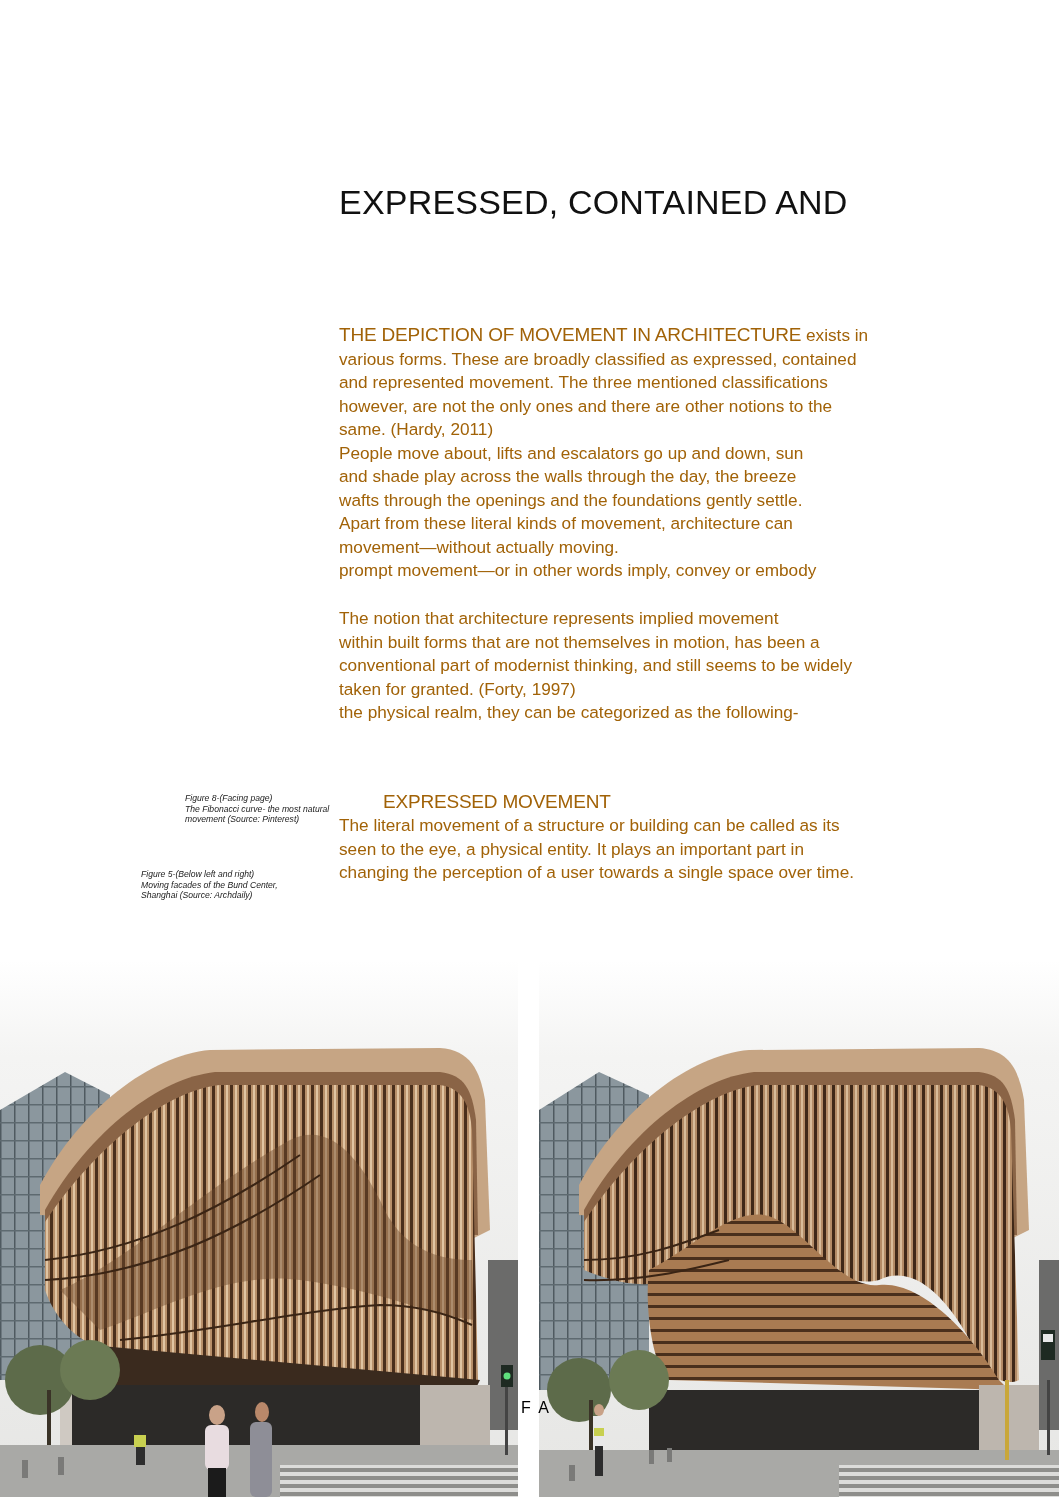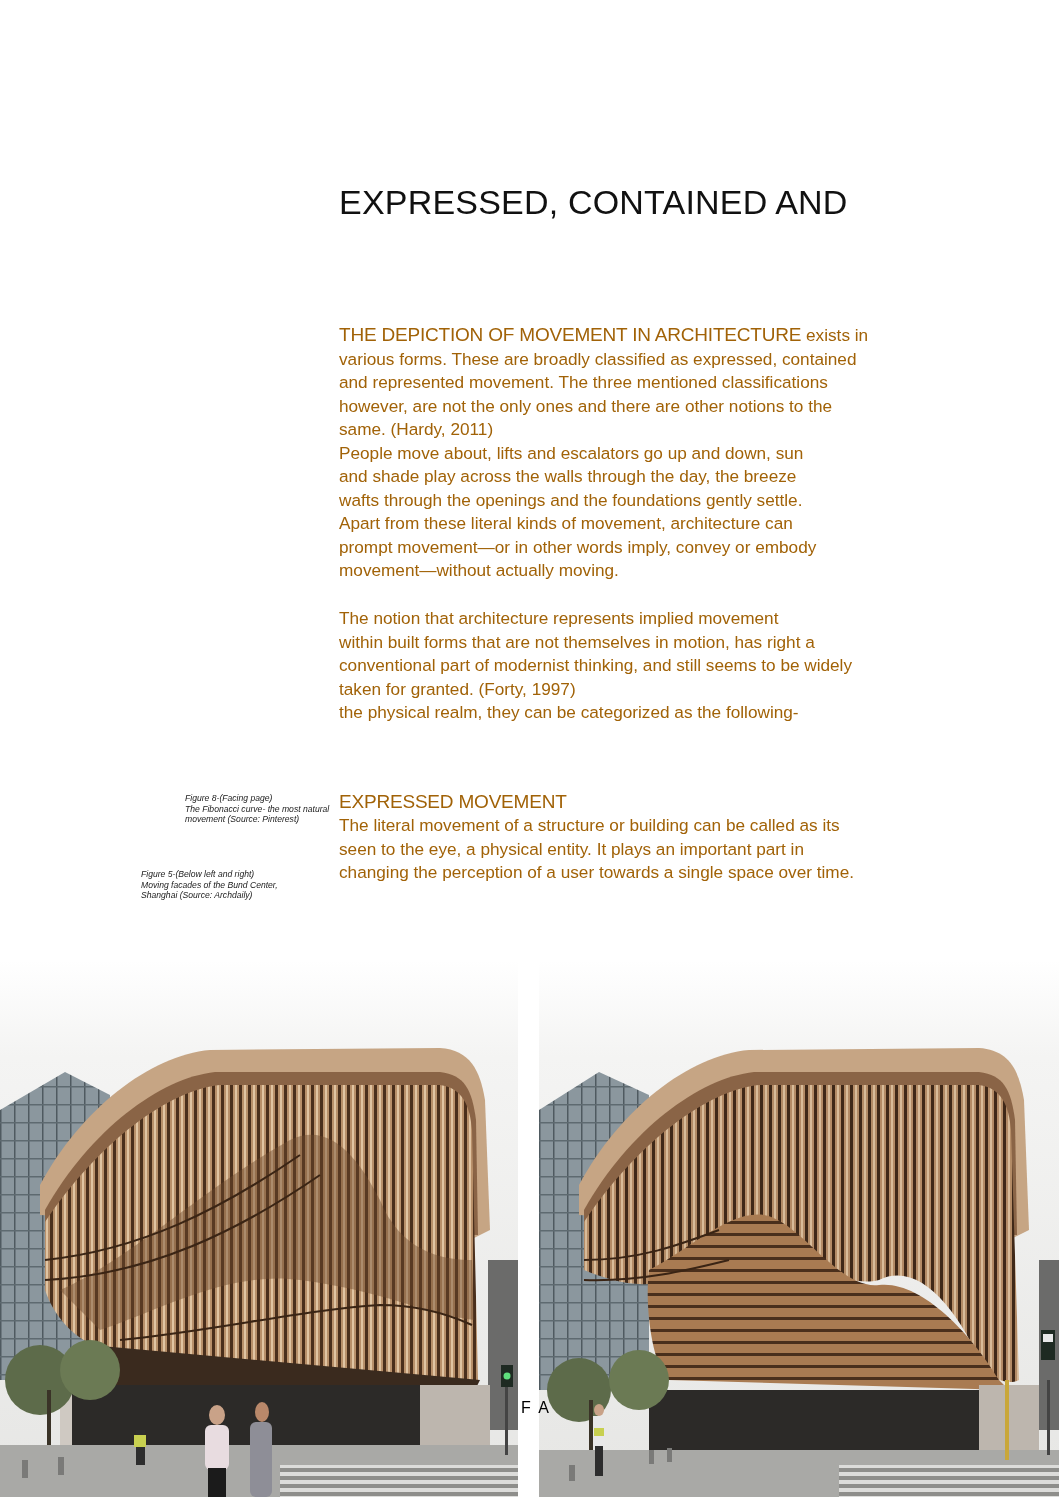--- a/index.html
+++ b/index.html
@@ -19,21 +19,21 @@
     .body-col {
       position: absolute; left: 339px; width: 600px;
       font-size: 17.2px; line-height: 23.5px; color: #a16207;
       font-family: "Liberation Sans", sans-serif;
     }
     .body-col .line { display: block; white-space: nowrap; }
     .lead { font-size: 19px; letter-spacing: -0.2px; }
     #intro { top: 323px; }
     #notion { top: 607px; }
     .section-heading {
-      display: block; font-size: 19px; line-height: 24px; white-space: nowrap; letter-spacing: -0.2px;
+      display: block; font-size: 19px; line-height: 24px; white-space: nowrap; letter-spacing: -0.2px; margin-left: 44px;
     }
     #expressed { top: 790px; }
     .caption {
       position: absolute; left: 141px; width: 190px;
       font-family: "Liberation Sans", sans-serif; font-style: italic;
       font-size: 8.6px; line-height: 10.6px; color: #222;
     }
     .caption .line { display: block; white-space: nowrap; }
     #cap8 { top: 793px; margin-left: 44px; }
     #cap9 { top: 869px; }
@@ -60,27 +60,27 @@
 <div class="body-col" id="intro">
   <span class="line"><span class="lead">THE DEPICTION OF MOVEMENT IN ARCHITECTURE</span><span> exists in</span></span>
   <span class="line">various forms. These are broadly classified as expressed, contained</span>
   <span class="line">and represented movement. The three mentioned classifications</span>
   <span class="line">however, are not the only ones and there are other notions to the</span>
   <span class="line">same. (Hardy, 2011)</span>
   <span class="line">People move about, lifts and escalators go up and down, sun</span>
   <span class="line">and shade play across the walls through the day, the breeze</span>
   <span class="line">wafts through the openings and the foundations gently settle.</span>
   <span class="line">Apart from these literal kinds of movement, architecture can</span>
+  <span class="line">movement—without actually moving.</span>
   <span class="line">prompt movement—or in other words imply, convey or embody</span>
-  <span class="line">movement—without actually moving.</span>
 </div>
 
 <div class="body-col" id="notion">
   <span class="line">The notion that architecture represents implied movement</span>
-  <span class="line">within  built forms that are not themselves in motion, has right a</span>
+  <span class="line">within  built forms that are not themselves in motion, has been a</span>
   <span class="line">conventional part of modernist thinking, and still seems to be widely</span>
   <span class="line">taken for granted.  (Forty, 1997)</span>
   <span class="line">the physical realm, they can be categorized as the following-</span>
 </div>
 
 <div class="caption" id="cap8">
   <span class="line">Figure 8-(Facing page)</span>
   <span class="line">The Fibonacci curve- the most natural</span>
   <span class="line">movement (Source: Pinterest)</span>
 </div>

